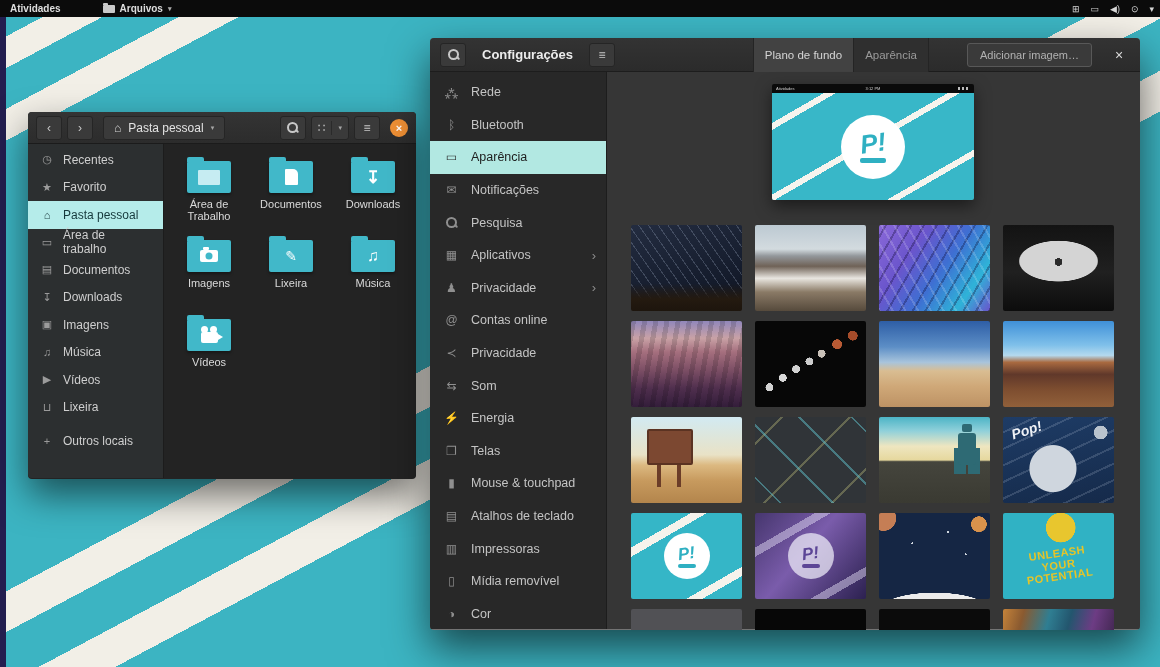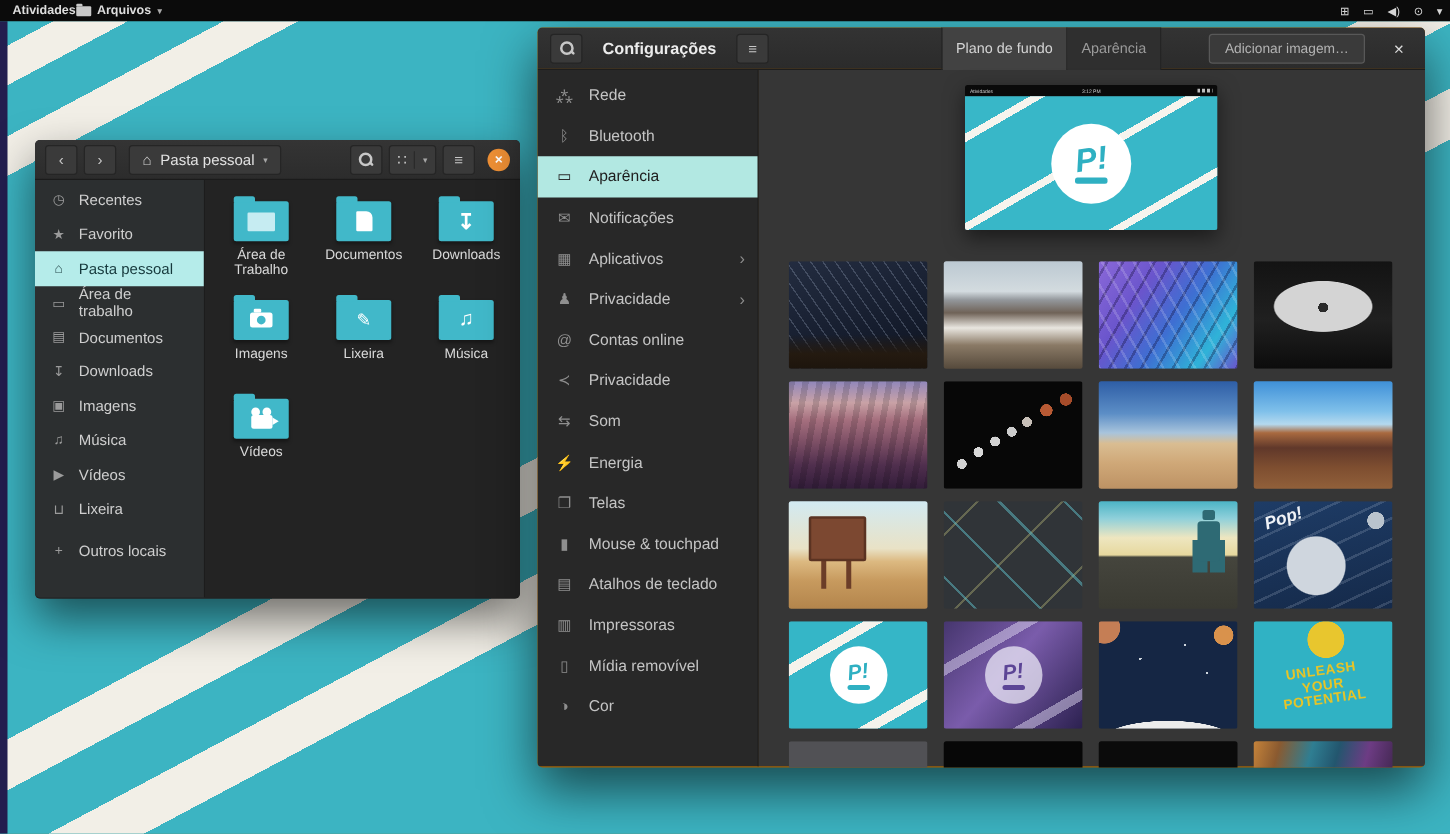--- a/index.html
+++ b/index.html
@@ -11,21 +11,21 @@
     background:repeating-linear-gradient(152deg,
       transparent 0 20px,#f2efe7 20px 48px,transparent 48px 84px,#f2efe7 84px 112px,
       transparent 112px 510px,#f2efe7 510px 546px,transparent 546px 592px,
       #f2efe7 592px 628px,transparent 628px 1100px),#3cb4c2;}
   .edge-strip{position:absolute;left:0;top:17px;bottom:0;width:6px;background:#231e4f}
 
   
   .topbar{position:absolute;left:0;top:0;right:0;height:17px;background:#0b0b0b;color:#dedede;
     display:flex;align-items:center;font-size:10px;font-weight:bold;z-index:50}
   .tb-activities{margin-left:10px}
-  .tb-appmenu{display:flex;align-items:center;gap:5px}
+  .tb-appmenu{margin-left:42px;display:flex;align-items:center;gap:5px}
   .tb-caret{font-size:7px;color:#aaa}
   .tb-center{position:absolute;left:0;right:0;display:flex;justify-content:center;gap:10px;pointer-events:none}
   .tb-right{margin-left:auto;margin-right:6px;display:flex;align-items:center;gap:11px;font-weight:normal;font-size:9px;color:#d6d6d6}
   .ic-folder{width:12px;height:8px;background:#c9c9c9;border-radius:1px;position:relative;display:inline-block}
   .ic-folder::before{content:"";position:absolute;top:-2px;left:0;width:5px;height:2px;background:#c9c9c9;border-radius:1px 1px 0 0}
 
   
   .hbtn{height:24px;min-width:26px;background:#3a3a3a;border:1px solid #252525;border-radius:3px;
     color:#c8c8c8;display:flex;align-items:center;justify-content:center;font-size:12px;box-sizing:border-box}
   .ic-search{width:13px;height:13px;position:relative;display:inline-block}
@@ -71,21 +71,21 @@
   .fg-camera::before{content:"";position:absolute;left:50%;top:50%;transform:translate(-50%,-50%);width:7px;height:7px;border-radius:50%;background:#41b8c9}
   .fg-camera::after{content:"";position:absolute;top:-3px;left:3px;width:6px;height:3px;background:#fff;border-radius:1px}
   .fg-person{width:20px;height:17px;position:relative}
   .fg-person::before{content:"";position:absolute;left:50%;top:0;transform:translateX(-50%);width:8px;height:8px;border-radius:50%;background:#fff}
   .fg-person::after{content:"";position:absolute;left:50%;bottom:0;transform:translateX(-50%);width:15px;height:7px;border-radius:7px 7px 2px 2px;background:#fff}
   .fg-video{width:17px;height:11px;background:#fff;border-radius:2px;position:relative;margin-top:5px}
   .fg-video::before{content:"";position:absolute;top:-6px;left:0;width:7px;height:7px;border-radius:50%;background:#fff;box-shadow:9px 0 0 #fff}
   .fg-video::after{content:"";position:absolute;right:-5px;top:2px;border-left:5px solid #fff;border-top:3px solid transparent;border-bottom:3px solid transparent}
 
   
-  .win-settings{position:absolute;left:430px;top:22px;width:710px;height:592px;background:#a16207;
+  .win-settings{position:absolute;left:430px;top:38px;width:710px;height:592px;background:#737373;
     border-radius:4px;box-shadow:0 18px 42px rgba(0,0,0,.6);overflow:hidden;z-index:20}
   .sw-header{height:34px;background:linear-gradient(#333,#2b2b2b);border-bottom:1px solid #1d1d1d;
     display:flex;align-items:center;padding:0 10px;box-sizing:border-box}
   .sw-title{font-size:13px;font-weight:bold;color:#ececec;margin-left:16px}
   .sw-burger{margin-left:16px}
   .tabs{display:flex;margin-left:auto;border:1px solid #242424;border-radius:3px;overflow:hidden}
   .tab{height:40px;padding:0 11px;font-size:11.5px;display:flex;align-items:center;background:#2f2f2f;color:#9a9a9a;border-right:1px solid #242424;box-sizing:border-box}
   .tab:last-child{border-right:none}
   .tab.active{background:#424242;color:#d4d4d4}
   .add-image{height:24px;padding:0 12px;margin-left:38px;border:1px solid #585858;border-radius:3px;
@@ -340,20 +340,26 @@
         </div>
         <div class="ss-item selected">
           <span class="ss-icon">▭</span>
           <span class="ss-label">Aparência</span>
         </div>
         <div class="ss-item">
           <span class="ss-icon">✉</span>
           <span class="ss-label">Notificações</span>
         </div>
         <div class="ss-item">
+          <span class="ss-icon">
+            <span class="ic-search"></span>
+          </span>
+          <span class="ss-label">Pesquisa</span>
+        </div>
+        <div class="ss-item">
           <span class="ss-icon">▦</span>
           <span class="ss-label">Aplicativos</span>
           <span class="ss-chev">›</span>
         </div>
         <div class="ss-item">
           <span class="ss-icon">♟</span>
           <span class="ss-label">Privacidade</span>
           <span class="ss-chev">›</span>
         </div>
         <div class="ss-item">

